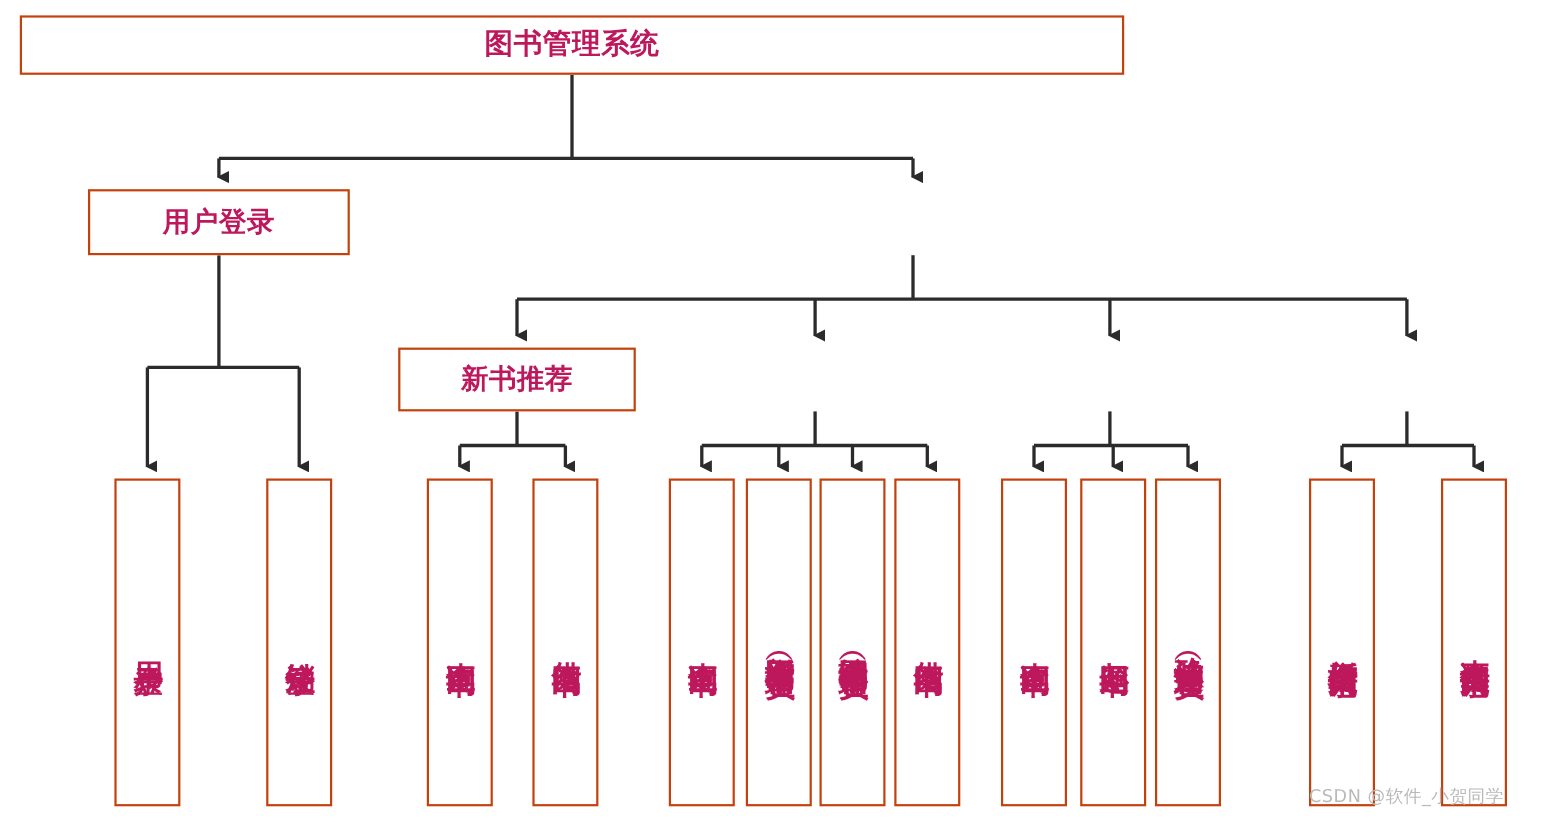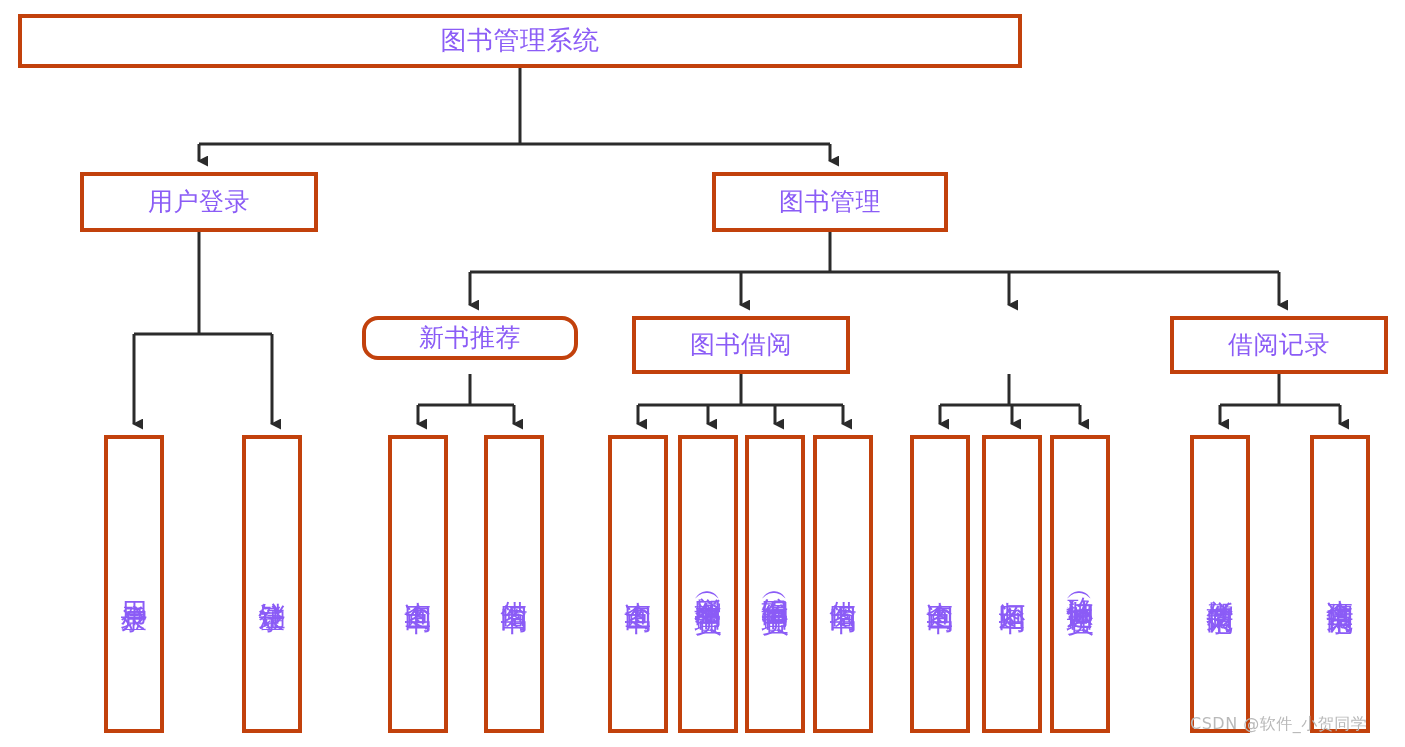--- a/index.html
+++ b/index.html
@@ -23,25 +23,26 @@
     left: 0;
     top: 0;
     width: 1405px;
     height: 747px;
     pointer-events: none;
   }
   .node {
     position: absolute;
     box-sizing: border-box;
     background: #ffffff;
-    border: 4px solid #c2410c;
+    border: 2px solid #c2410c;
     display: flex;
     align-items: center;
     justify-content: center;
-    color: #8b5cf6;
+    color: #be185d;
+    font-weight: bold;
   }
   .node-label {
     display: block;
     line-height: 1.22;
     letter-spacing: 0.5px;
     white-space: nowrap;
   }
   .node.horiz .node-label {
     font-size: 25px;
   }
@@ -118,32 +119,23 @@
       </g>
   </svg>
 
   <div class="node root horiz" style="left: 18px; top: 14px; width: 1004px; height: 54px;">
     <span class="node-label">图书管理系统</span>
   </div>
 
   <div class="node horiz" style="left: 80px; top: 172px; width: 238px; height: 60px;">
     <span class="node-label">用户登录</span>
   </div>
-  <div class="node horiz" style="left: 712px; top: 172px; width: 236px; height: 60px;">
-    <span class="node-label">图书管理</span>
-  </div>
 
-  <div class="node horiz" style="left: 362px; top: 316px; width: 216px; height: 44px; border-radius: 16px;">
+  <div class="node horiz" style="left: 362px; top: 316px; width: 216px; height: 58px;">
     <span class="node-label">新书推荐</span>
-  </div>
-  <div class="node horiz" style="left: 632px; top: 316px; width: 218px; height: 58px;">
-    <span class="node-label">图书借阅</span>
-  </div>
-  <div class="node horiz" style="left: 1170px; top: 316px; width: 218px; height: 58px;">
-    <span class="node-label">借阅记录</span>
   </div>
 
   <div class="node vert" style="left: 104px; top: 435px; width: 60px; height: 298px;">
     <span class="node-label">用户登录</span>
   </div>
   <div class="node vert" style="left: 242px; top: 435px; width: 60px; height: 298px;">
     <span class="node-label">注销登录</span>
   </div>
   <div class="node vert" style="left: 388px; top: 435px; width: 60px; height: 298px;">
     <span class="node-label">查询图书</span>

